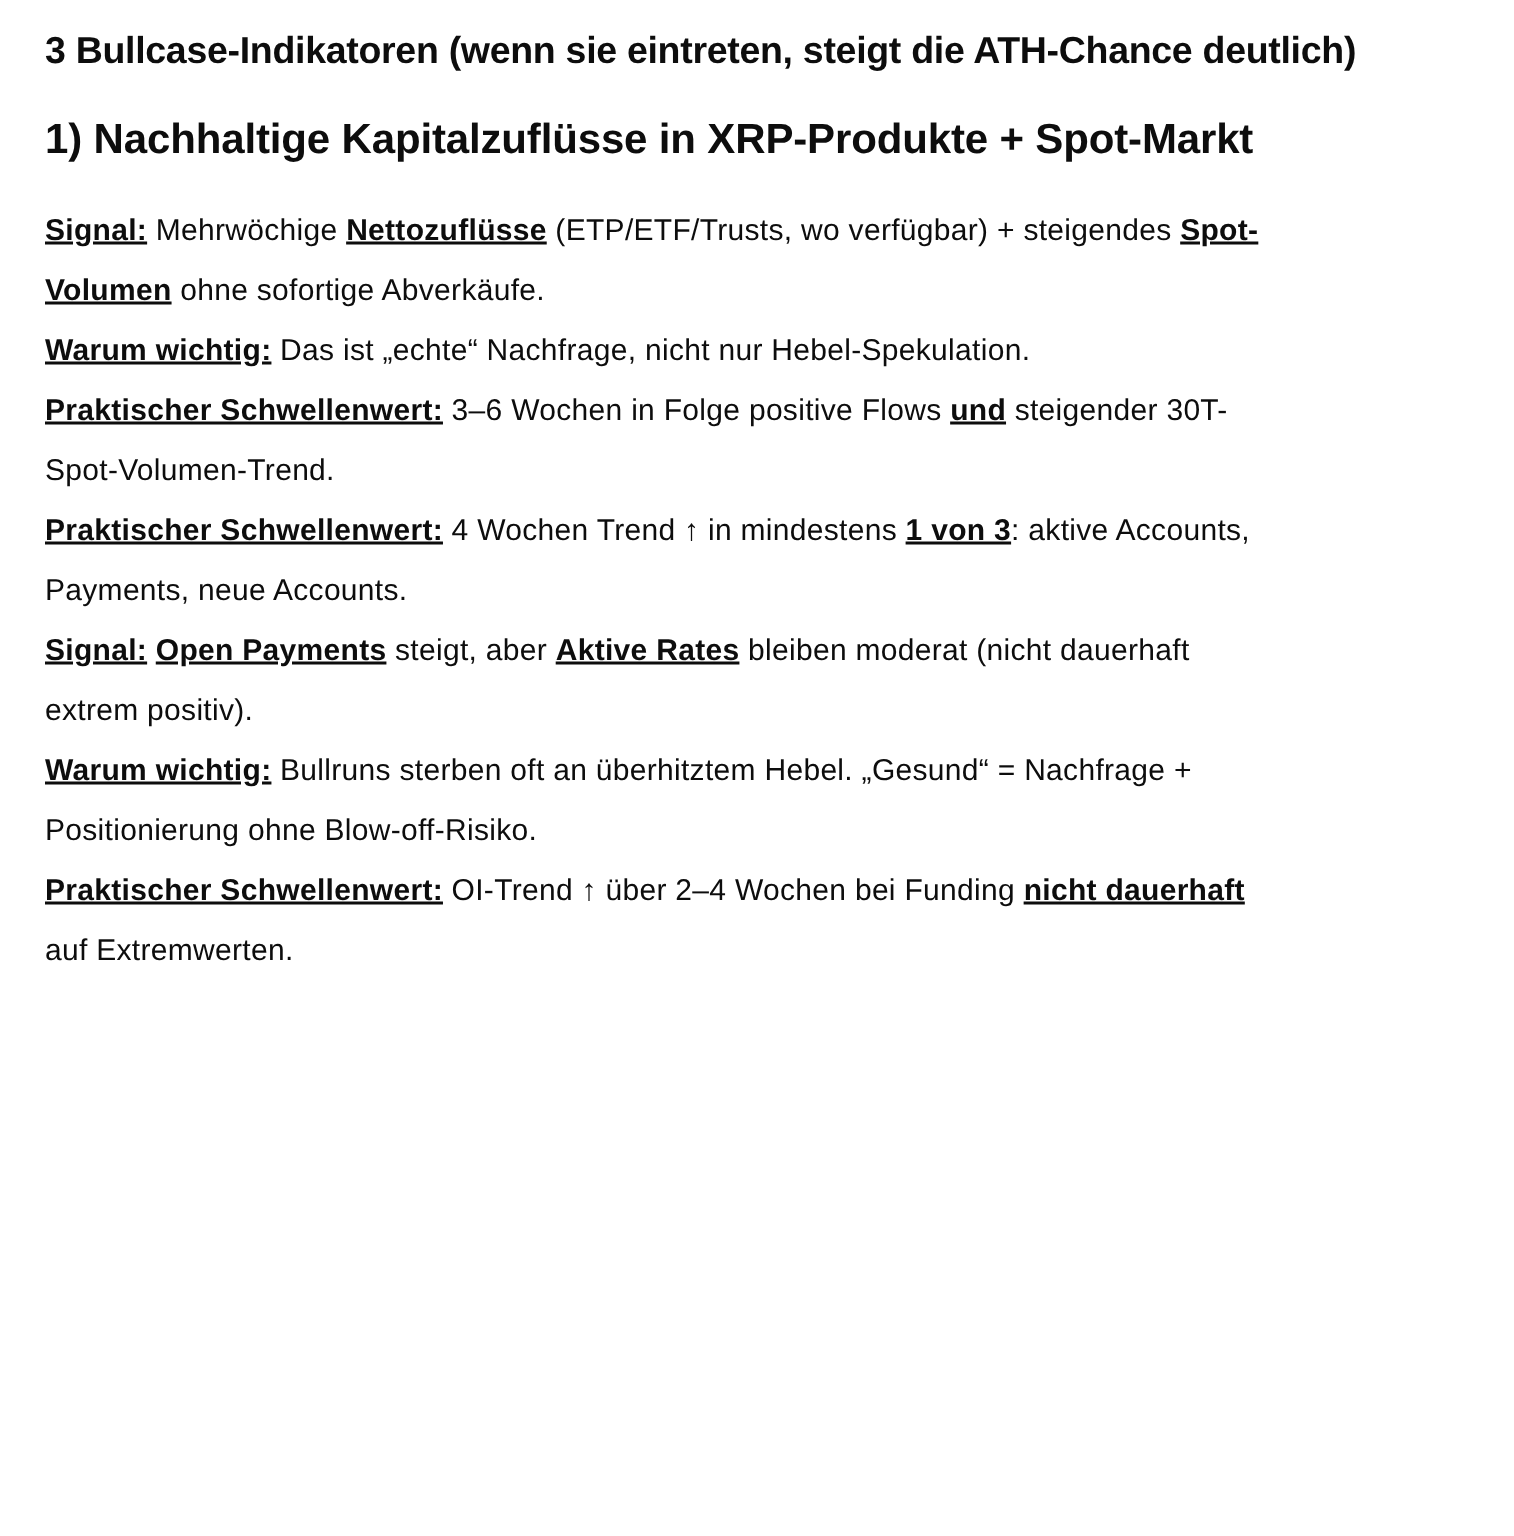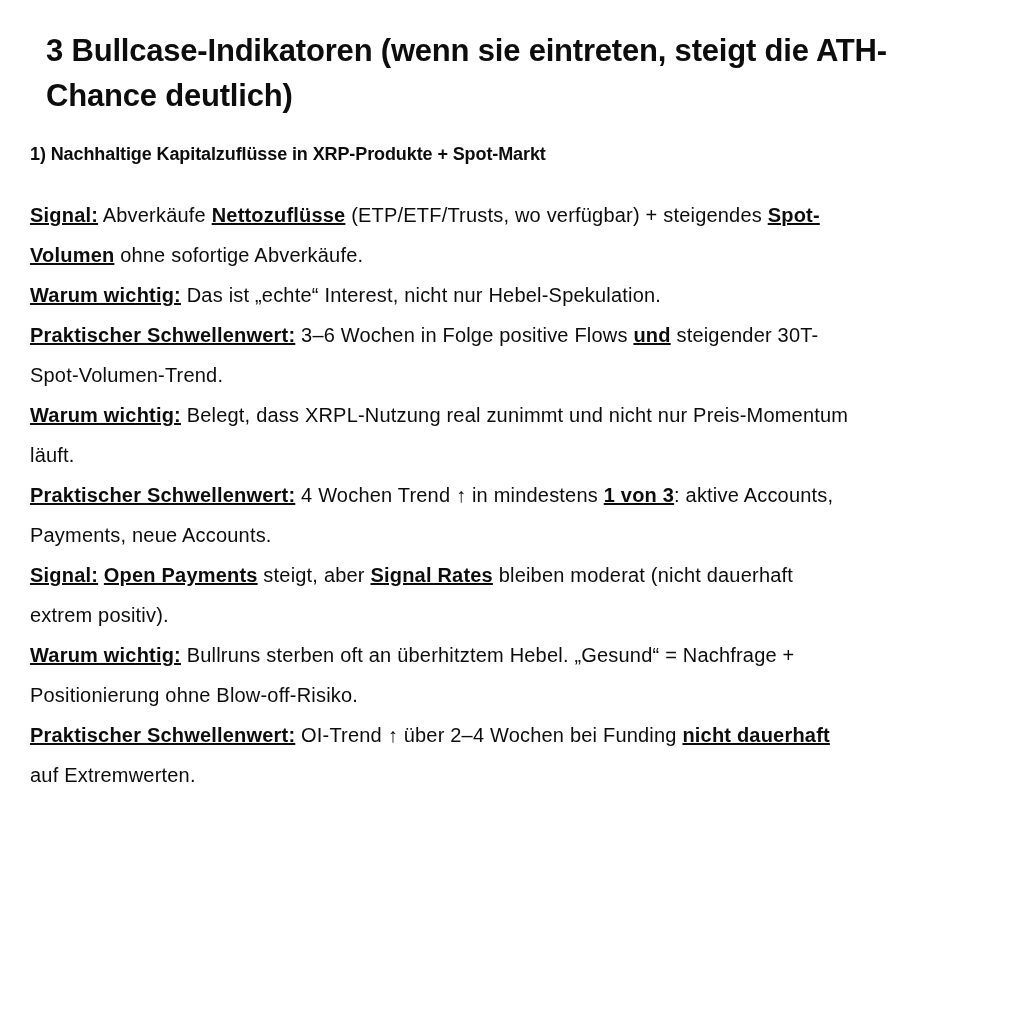--- a/index.html
+++ b/index.html
@@ -8,30 +8,30 @@
     background: #ffffff;
   }
   body {
     color: #0d0d0d;
     font-family: "Liberation Sans", "DejaVu Sans", sans-serif;
     padding: 12px 30px 20px 30px;
     width: 949px;
   }
   main { display: block; }
   h1 {
-    font-size: 31px;
+    font-size: 25px;
     font-weight: 700;
     line-height: 45px;
     letter-spacing: -0.2px;
-    margin: 16px;
+    margin: 0;
     max-width: 960px;
     color: #0d0d0d;
   }
   h2 {
-    font-size: 18px;
+    font-size: 28px;
     font-weight: 700;
     line-height: 30px;
     letter-spacing: -0.1px;
     margin: 21px 0 26px 0;
     color: #0d0d0d;
   }
   p {
     font-size: 20px;
     font-weight: 400;
     line-height: 40px;
@@ -45,22 +45,21 @@
     text-decoration: underline;
   }
 </style>
 </head>
 <body>
 
 <main>
   <h1>3 Bullcase-Indikatoren (wenn sie eintreten, steigt die ATH-Chance deutlich)</h1>
   <div id="sections-root">
       <h2>1) Nachhaltige Kapitalzuflüsse in XRP-Produkte + Spot-Markt</h2>
-      <p><strong>Signal:</strong><span> Abverkäufe </span><strong>Nettozuflüsse</strong><span> (ETP/ETF/Trusts, wo verfügbar) + steigendes </span><strong>Spot-Volumen</strong><span> ohne sofortige Abverkäufe.</span></p>
-      <p><strong>Warum wichtig:</strong><span> Das ist „echte“ Interest, nicht nur Hebel-Spekulation.</span></p>
+      <p><strong>Signal:</strong><span> Mehrwöchige </span><strong>Nettozuflüsse</strong><span> (ETP/ETF/Trusts, wo verfügbar) + steigendes </span><strong>Spot-Volumen</strong><span> ohne sofortige Abverkäufe.</span></p>
+      <p><strong>Warum wichtig:</strong><span> Das ist „echte“ Nachfrage, nicht nur Hebel-Spekulation.</span></p>
       <p><strong>Praktischer Schwellenwert:</strong><span> 3–6 Wochen in Folge positive Flows </span><strong>und</strong><span> steigender 30T-Spot-Volumen-Trend.</span></p>
-      <p><strong>Warum wichtig:</strong><span> Belegt, dass XRPL-Nutzung real zunimmt und nicht nur Preis-Momentum läuft.</span></p>
       <p><strong>Praktischer Schwellenwert:</strong><span> 4 Wochen Trend ↑ in mindestens </span><strong>1 von 3</strong><span>: aktive Accounts, Payments, neue Accounts.</span></p>
-      <p><strong>Signal:</strong><span> </span><strong>Open Payments</strong><span> steigt, aber </span><strong>Signal Rates</strong><span> bleiben moderat (nicht dauerhaft extrem positiv).</span></p>
+      <p><strong>Signal:</strong><span> </span><strong>Open Payments</strong><span> steigt, aber </span><strong>Aktive Rates</strong><span> bleiben moderat (nicht dauerhaft extrem positiv).</span></p>
       <p><strong>Warum wichtig:</strong><span> Bullruns sterben oft an überhitztem Hebel. „Gesund“ = Nachfrage + Positionierung ohne Blow-off-Risiko.</span></p>
       <p><strong>Praktischer Schwellenwert:</strong><span> OI-Trend ↑ über 2–4 Wochen bei Funding </span><strong>nicht dauerhaft</strong><span> auf Extremwerten.</span></p>
     </div>
 </main>
 
 </body></html>

